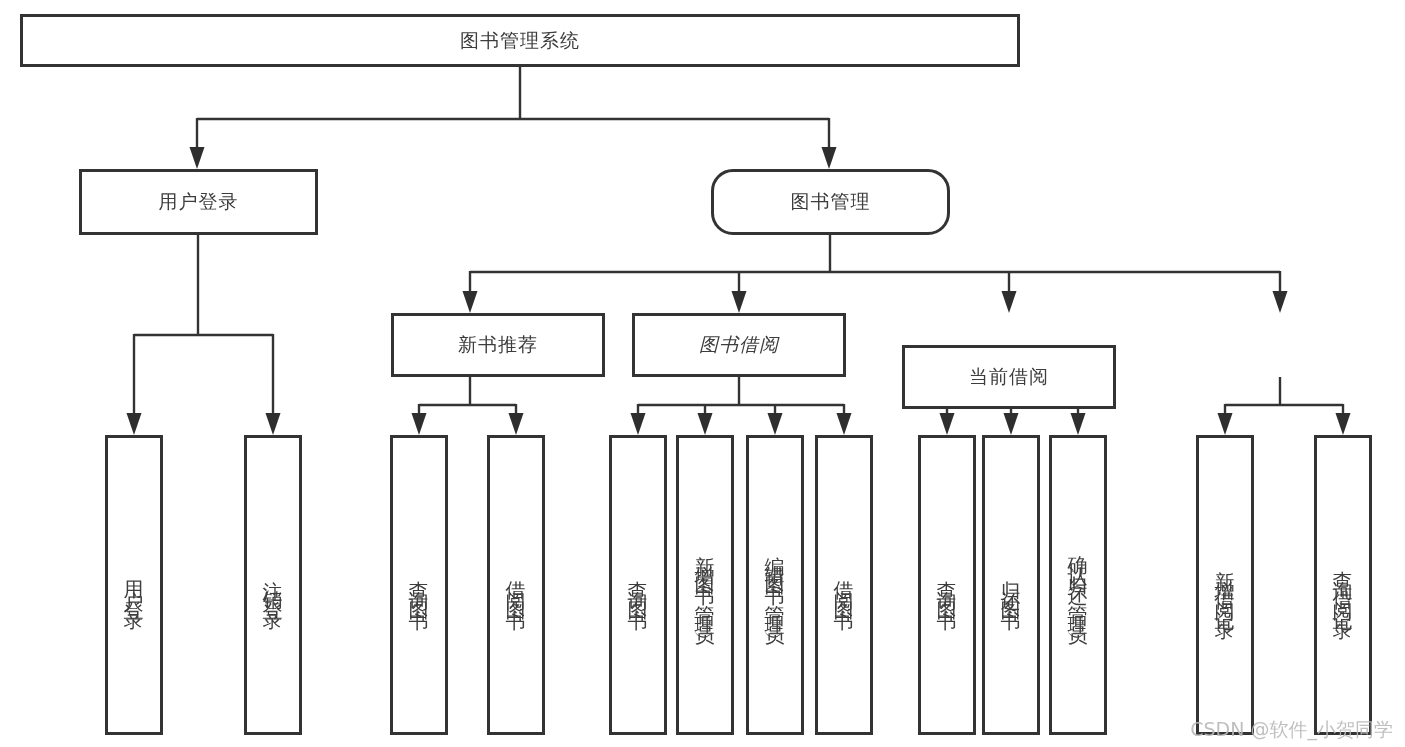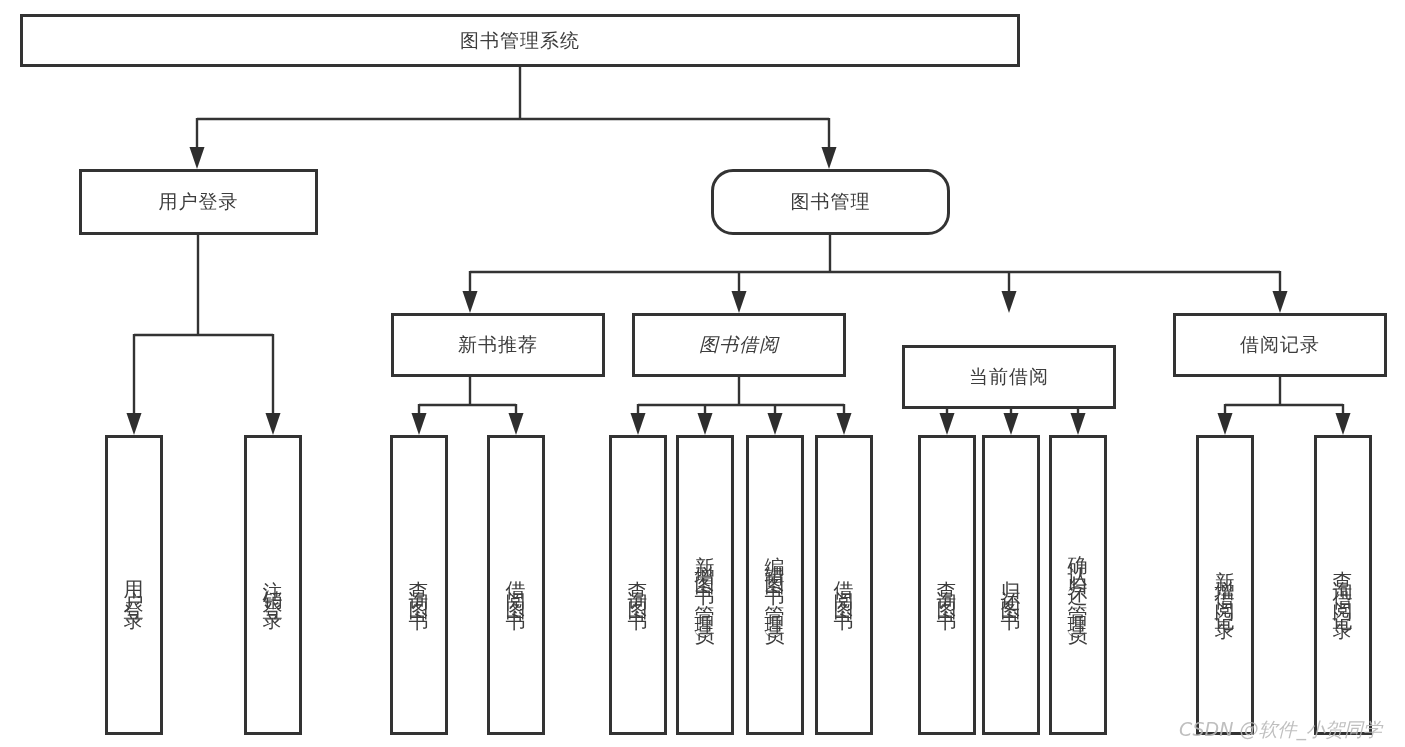--- a/index.html
+++ b/index.html
@@ -60,28 +60,27 @@
   .lf6  { left: 676px; }
   .lf7  { left: 746px; }
   .lf8  { left: 815px; }
   .lf9  { left: 918px; }
   .lf10 { left: 982px; }
   .lf11 { left: 1049px; }
   .lf12 { left: 1196px; }
   .lf13 { left: 1314px; }
   .watermark {
     position: absolute;
-    right: 23px;
+    right: 12px;
     bottom: 4px;
     font-size: 19px;
     color: #b9b9b9;
     opacity: 0.9;
     z-index: 5;
     white-space: nowrap;
-    font-style: italic;
   }
 </style>
 </head>
 <body>
 
 <div class="canvas">
 
   <svg class="connectors" viewBox="0 0 1405 747" xmlns="http://www.w3.org/2000/svg">
     <defs>
       <polygon id="arr" points="0,0 -7.5,-22 7.5,-22"></polygon>
@@ -152,21 +151,20 @@
   </svg>
 
   <div class="box root">图书管理系统</div>
 
   <div class="box l2a">用户登录</div>
   <div class="box l2b">图书管理</div>
 
   <div class="box l3 l3a">新书推荐</div>
   <div class="box l3 l3b">图书借阅</div>
   <div class="box l3 l3c">当前借阅</div>
-  <div class="box l3 l3d">借阅记录</div>
 
   <div class="box leaf lf1">
     <span class="vtext">用户登录</span>
   </div>
   <div class="box leaf lf2">
     <span class="vtext">注销登录</span>
   </div>
 
   <div class="box leaf lf3">
     <span class="vtext">查询图书</span>

